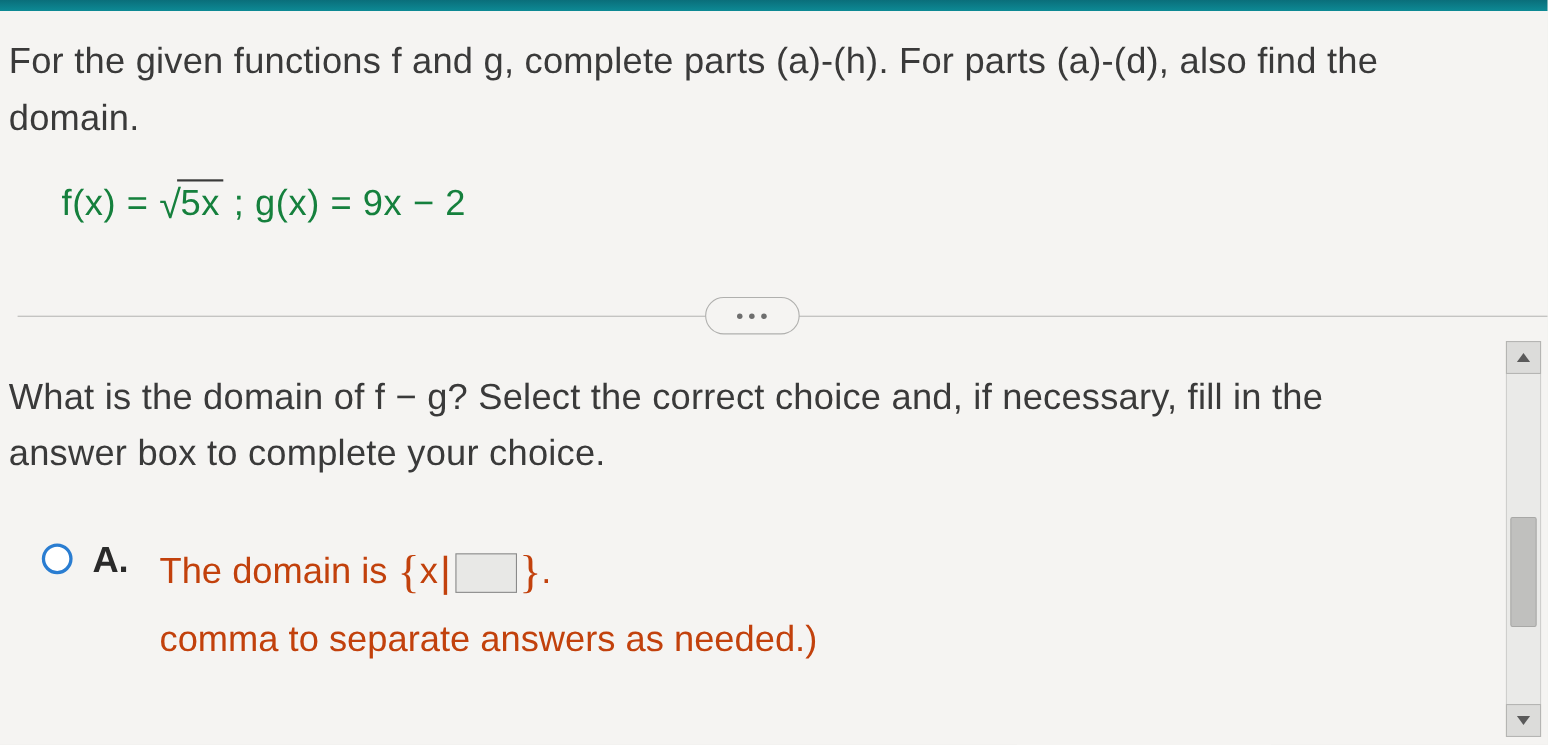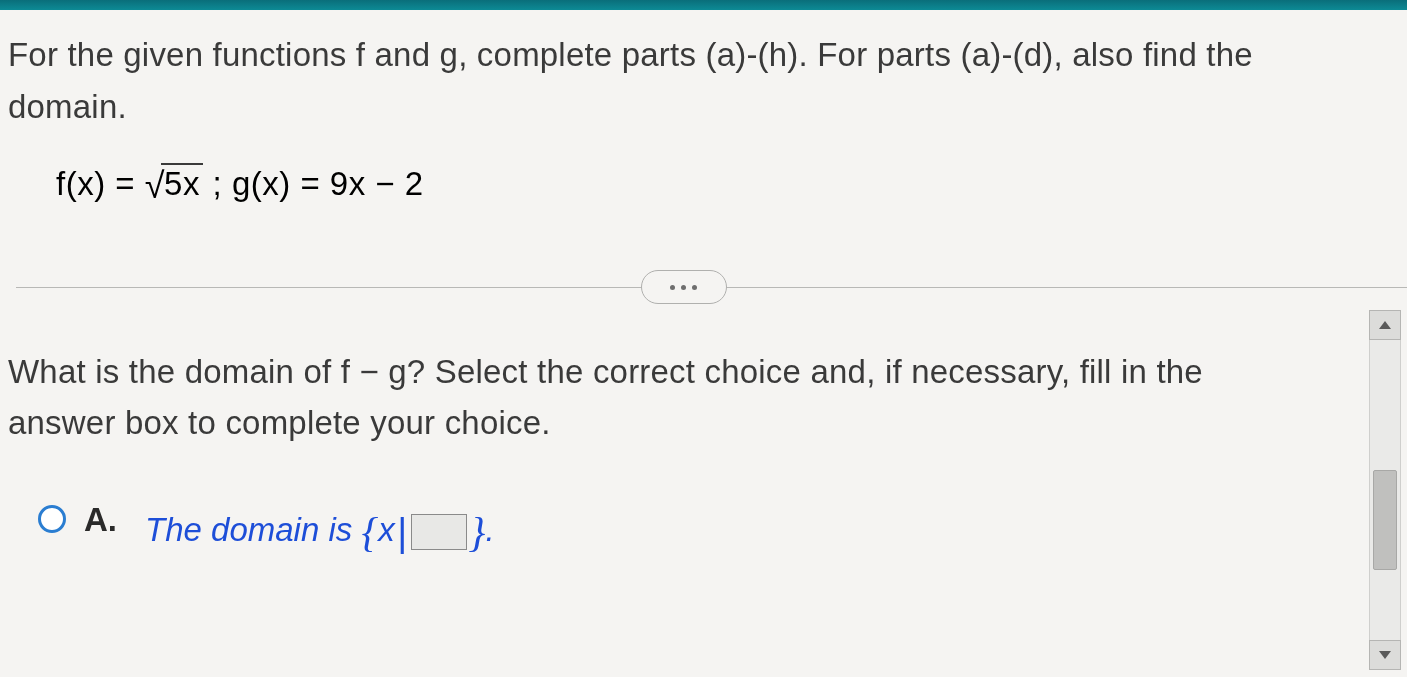--- a/index.html
+++ b/index.html
@@ -36,21 +36,21 @@
     .problem-statement .line1 {
       display: block;
     }
     .problem-statement .line2 {
       display: block;
       margin-top: 2px;
     }
     .functions {
       margin: 32px 0 0 40px;
       font-size: 33px;
-      color: #000000;
+      color: #15803d;
       letter-spacing: 0.5px;
     }
     .sqrt-container {
       display: inline-block;
       position: relative;
     }
     .sqrt-symbol {
       display: inline-block;
       font-size: 36px;
       vertical-align: middle;
@@ -90,21 +90,21 @@
       cursor: pointer;
     }
     .expand-pill .dot {
       width: 5px;
       height: 5px;
       background: #6e6e6e;
       border-radius: 50%;
     }
     .question-area {
       position: relative;
-      margin-top: 39px;
+      margin-top: 28px;
       padding-right: 60px;
     }
     .question-text {
       font-size: 33px;
       color: #3a3a3a;
       line-height: 1.55;
       margin-left: -8px;
       letter-spacing: 0.2px;
     }
     .choices {
@@ -129,23 +129,22 @@
     .choice-label {
       flex-shrink: 0;
       font-size: 33px;
       font-weight: bold;
       color: #2a2a2a;
       margin-right: 28px;
       margin-top: 2px;
     }
     .choice-body {
       font-size: 33px;
-      color: #1d4ed8;
+      color: #c2410c;
       line-height: 1.6;
-      font-style: italic;
     }
     .set-brace {
       font-size: 42px;
       vertical-align: middle;
       font-family: 'Times New Roman', serif;
     }
     .answer-box {
       display: inline-block;
       width: 56px;
       height: 36px;
@@ -234,20 +233,21 @@
       <span>What is the domain of f − g? Select the correct choice and, if necessary, fill in the</span><br>
       <span>answer box to complete your choice.</span>
     </div>
 
     <div class="choices">
       <div class="choice-row">
         <div class="radio-outer"></div>
         <div class="choice-label">A.</div>
         <div class="choice-body">
           <span>The domain is </span><span class="set-brace">{</span><span>x</span><span class="pipe">|</span><span class="answer-box"></span><span class="set-brace">}</span><span>.</span>
+          <div>comma to separate answers as needed.)</div>
         </div>
       </div>
     </div>
   </div>
 
   <div class="scrollbar">
     <div class="scroll-arrow">
       <svg viewBox="0 0 14 10">
           <polygon points="7,1 13,9 1,9" fill="#5a5a5a"></polygon>
         </svg>

